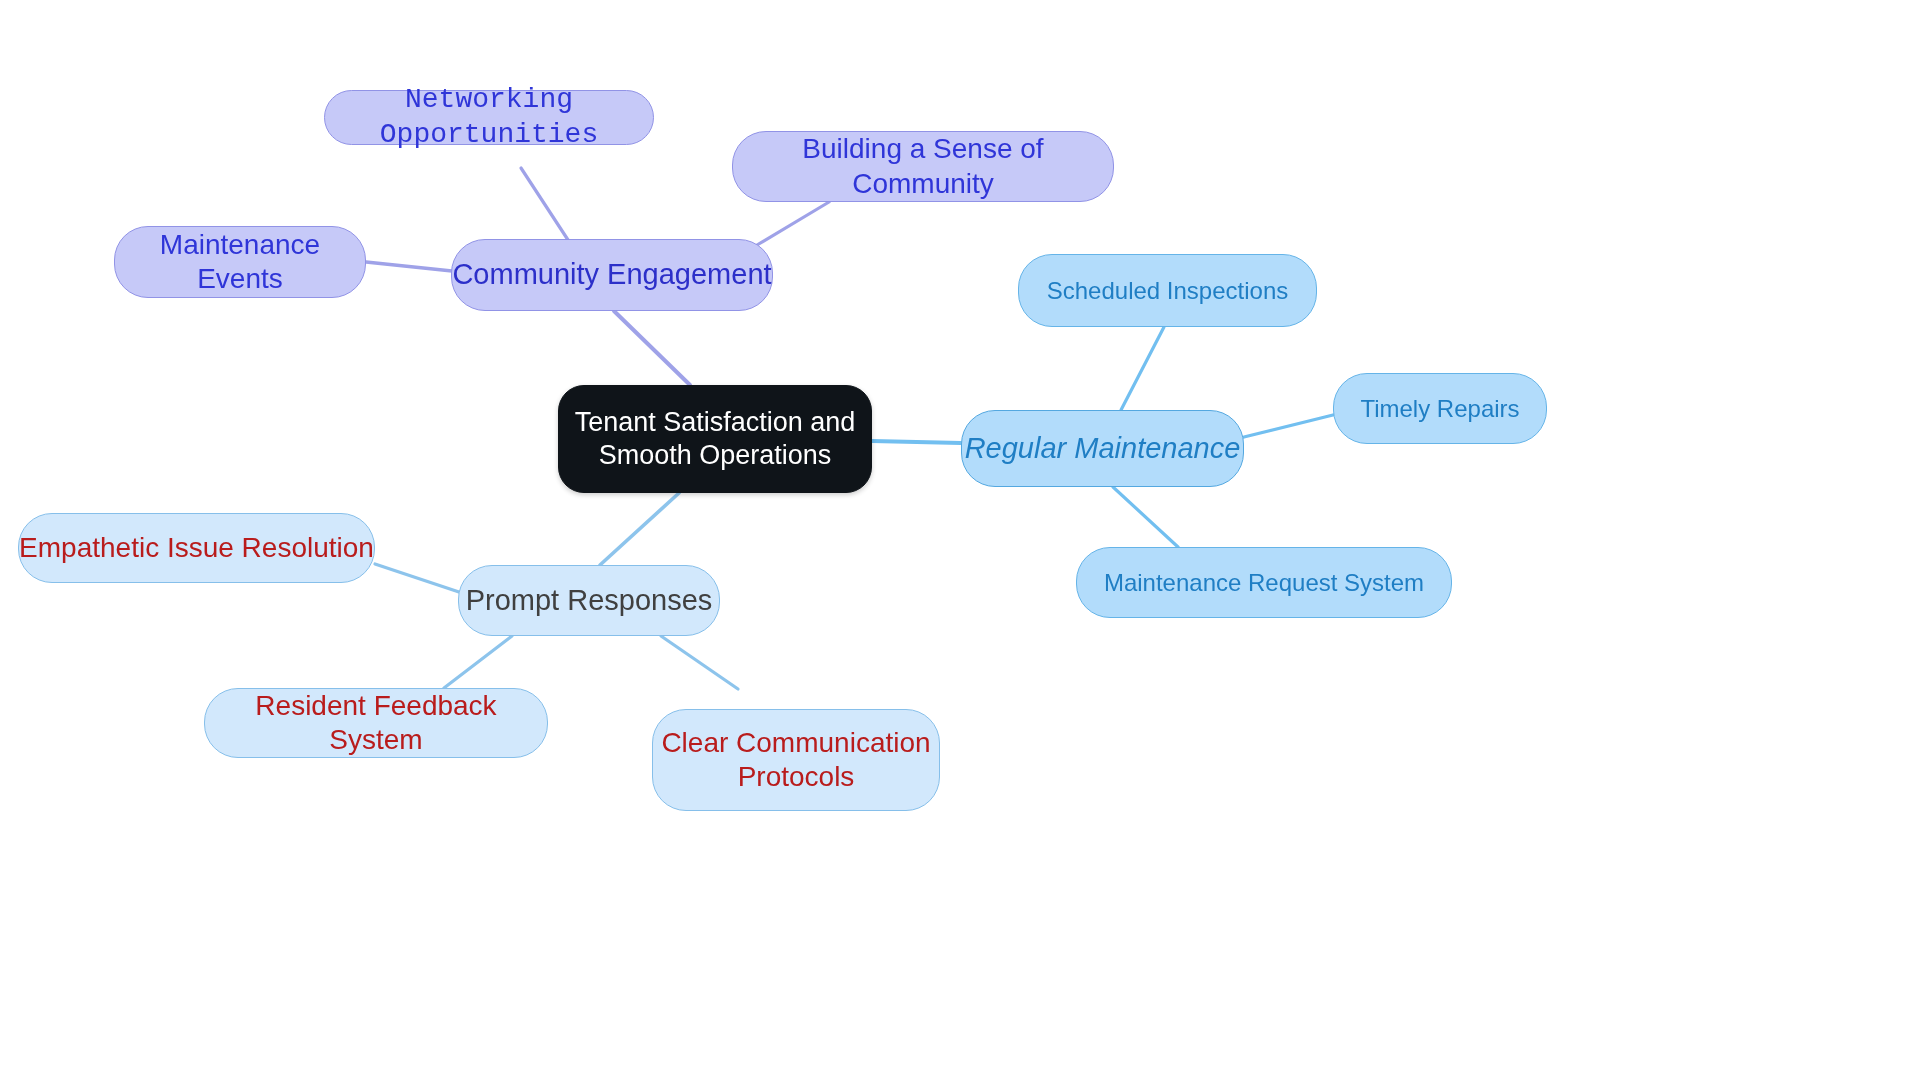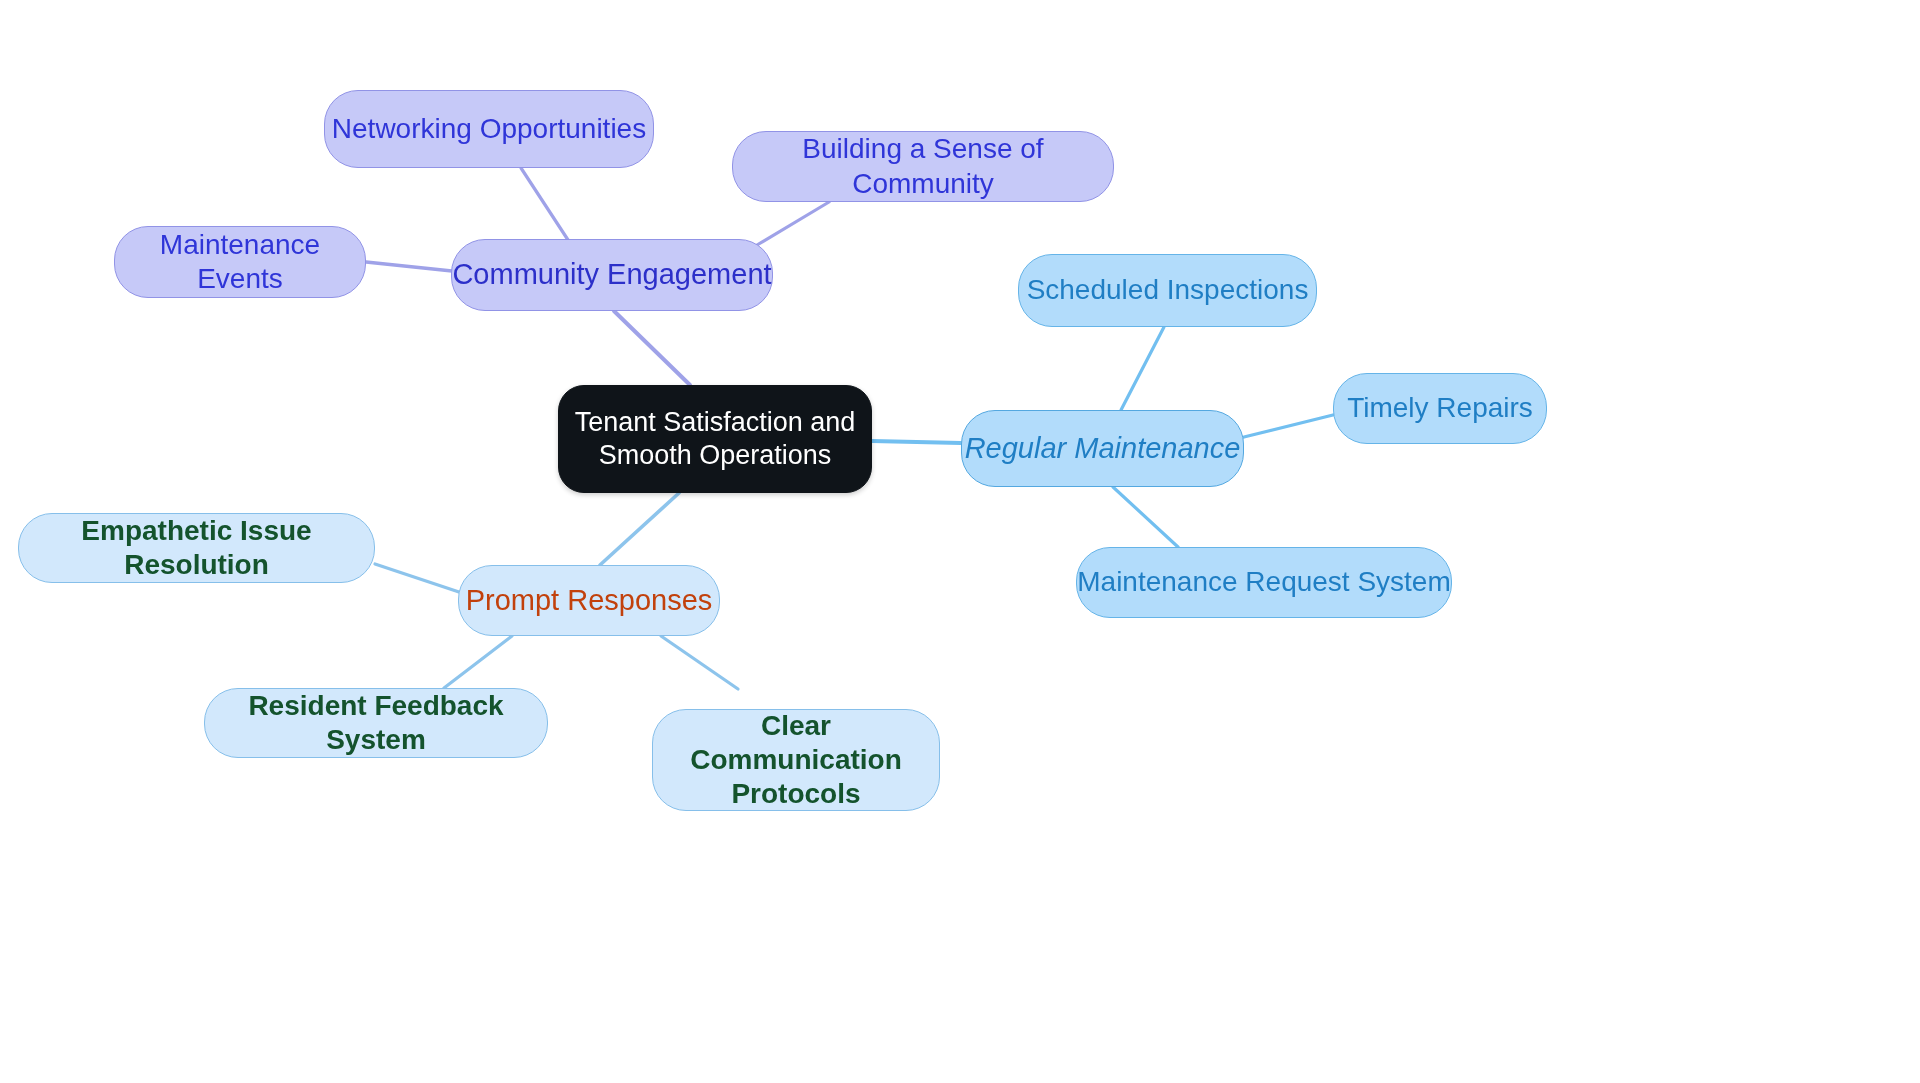--- a/index.html
+++ b/index.html
@@ -58,34 +58,33 @@
     background: #b2dcfb;
     border: 1.6px solid #54a8e0;
     color: #1f7ec4;
     font-size: 29px;
     font-style: italic;
   }
   .node-cyan-leaf {
     background: #b2dcfb;
     border: 1.6px solid #65b4e8;
     color: #1f7ec4;
-    font-size: 28px;
+    font-size: 24px;
   }
   .node-blue-branch {
     background: #d2e8fc;
     border: 1.6px solid #86bfea;
-    color: #c2410c;
+    color: #404040;
     font-size: 29px;
   }
   .node-blue-leaf {
     background: #d2e8fc;
     border: 1.6px solid #86bfea;
-    color: #14532d;
+    color: #b91c1c;
     font-size: 28px;
-    font-weight: bold;
   }
 </style>
 </head>
 <body>
 
 <div id="canvas">
 
   <svg id="edge-layer" viewBox="0 0 1920 1083" xmlns="http://www.w3.org/2000/svg">
       <line x1="690" y1="385" x2="614" y2="311" stroke="#9fa2e8" stroke-width="4" stroke-linecap="round"></line>
       <line x1="570" y1="243" x2="521" y2="168" stroke="#9fa2e8" stroke-width="3.2" stroke-linecap="round"></line>
@@ -98,21 +97,21 @@
       <line x1="679" y1="493" x2="600" y2="565" stroke="#8dc4ec" stroke-width="3.6" stroke-linecap="round"></line>
       <line x1="459" y1="592" x2="375" y2="564" stroke="#8dc4ec" stroke-width="3.2" stroke-linecap="round"></line>
       <line x1="512" y1="636" x2="444" y2="688" stroke="#8dc4ec" stroke-width="3.2" stroke-linecap="round"></line>
       <line x1="661" y1="636" x2="738" y2="689" stroke="#8dc4ec" stroke-width="3.2" stroke-linecap="round"></line>
     </svg>
 
   <div class="node node-root" id="node-root" style="left: 558px; top: 385px; width: 314px; height: 108px;">Tenant Satisfaction and
 Smooth Operations</div>
 
   <div class="node node-purple-branch" id="node-community-engagement" style="left: 451px; top: 239px; width: 322px; height: 72px;">Community Engagement</div>
-  <div class="node node-purple-leaf" id="node-networking-opportunities" style="left: 324px; top: 90px; width: 330px; height: 78px;">Networking Opportunities</div>
+  <div class="node node-purple-leaf" id="node-networking-opportunities" style="left: 324px; top: 90px; width: 330px; height: 55px; font-family: Liberation Mono, monospace;">Networking Opportunities</div>
   <div class="node node-purple-leaf" id="node-building-a-sense-of-community" style="left: 732px; top: 131px; width: 382px; height: 71px; text-align: center;">Building a Sense of Community</div>
   <div class="node node-purple-leaf" id="node-organizing-events" style="left: 114px; top: 226px; width: 252px; height: 72px;">Maintenance Events</div>
 
   <div class="node node-cyan-branch" id="node-regular-maintenance" style="left: 961px; top: 410px; width: 283px; height: 77px;">Regular Maintenance</div>
   <div class="node node-cyan-leaf" id="node-scheduled-inspections" style="left: 1018px; top: 254px; width: 299px; height: 73px;">Scheduled Inspections</div>
   <div class="node node-cyan-leaf" id="node-timely-repairs" style="left: 1333px; top: 373px; width: 214px; height: 71px;">Timely Repairs</div>
   <div class="node node-cyan-leaf" id="node-maintenance-request-system" style="left: 1076px; top: 547px; width: 376px; height: 71px;">Maintenance Request System</div>
 
   <div class="node node-blue-branch" id="node-prompt-responses" style="left: 458px; top: 565px; width: 262px; height: 71px;">Prompt Responses</div>
   <div class="node node-blue-leaf" id="node-empathetic-issue-resolution" style="left: 18px; top: 513px; width: 357px; height: 70px;">Empathetic Issue Resolution</div>

